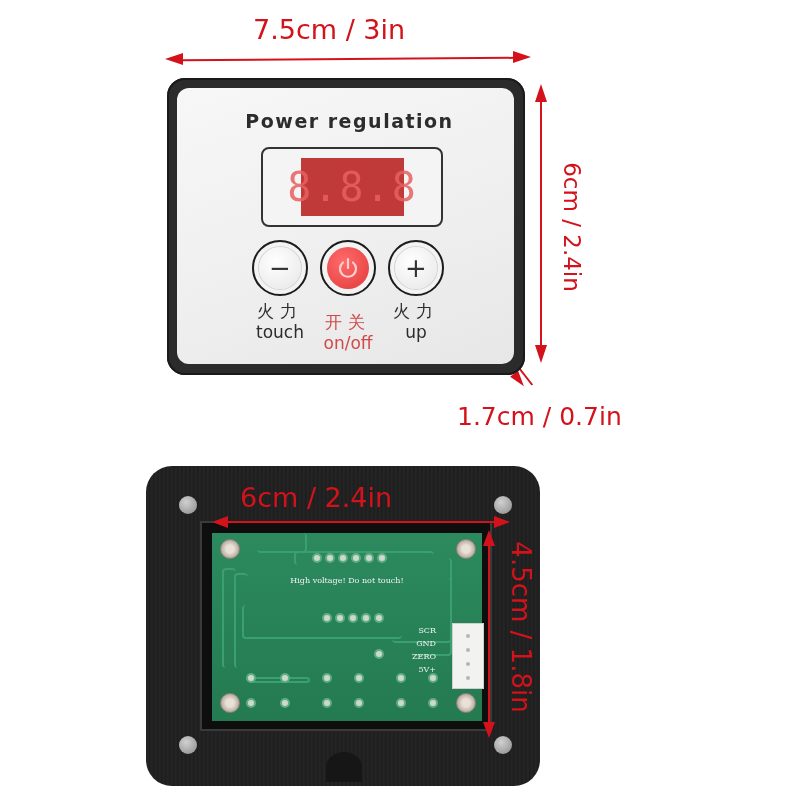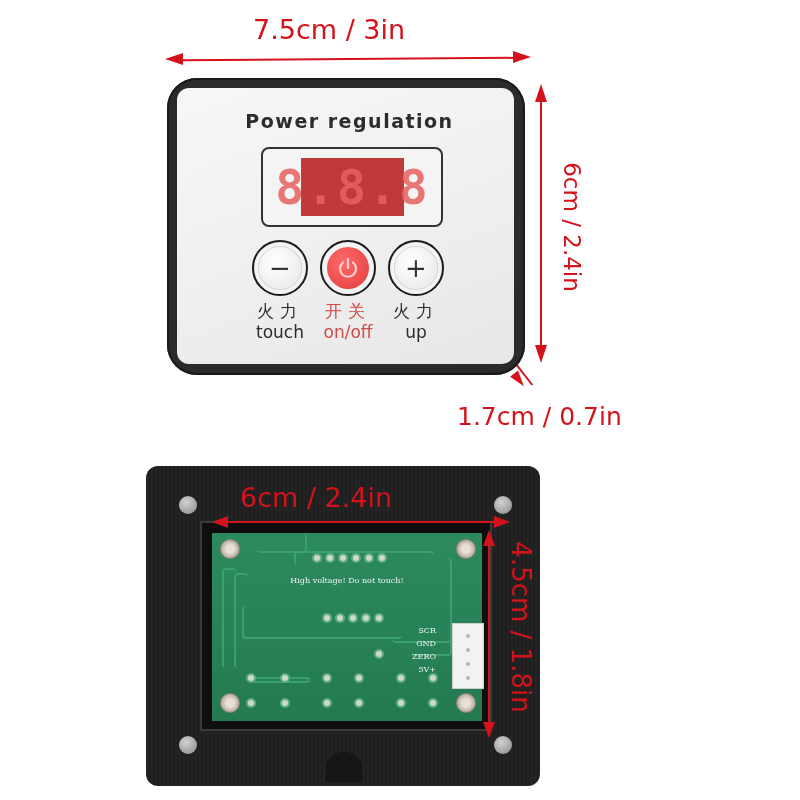--- a/index.html
+++ b/index.html
@@ -6,21 +6,21 @@
   html, body { width: 800px; height: 800px; background: #ffffff; overflow: hidden; }
   body { position: relative; font-family: "DejaVu Sans", sans-serif; }
 
   .dim-label { position: absolute; color: #d4121b; font-family: "DejaVu Sans", sans-serif; white-space: nowrap; }
   .dim-line { position: absolute; background: #d4121b; }
   .arrow-left, .arrow-right, .arrow-up, .arrow-down { position: absolute; width: 0; height: 0; }
 
   
   #front-panel {
     position: absolute; left: 167px; top: 78px; width: 358px; height: 297px;
-    background: #2b2b2b; border-radius: 30px;
+    background: #2b2b2b; border-radius: 18px;
     box-shadow: inset 0 0 0 2px #1a1a1a;
   }
   #front-face {
     position: absolute; left: 10px; top: 10px; width: 337px; height: 276px;
     background: linear-gradient(160deg, #f7f7f7 0%, #efefef 55%, #e7e7e7 100%);
     border-radius: 12px;
   }
   #title-text {
     position: absolute; left: 0; width: 100%; top: 22px; text-align: center;
     font-family: "DejaVu Sans", sans-serif; font-weight: bold; font-size: 19px;
@@ -28,21 +28,21 @@
   }
   #display-window {
     position: absolute; left: 84px; top: 59px; width: 182px; height: 80px;
     border: 2px solid #333; border-radius: 8px; background: #f4f4f4;
   }
   #led-display {
     position: absolute; left: 38px; top: 9px; width: 103px; height: 58px;
     background: #c03a3a; display: flex; align-items: center; justify-content: center;
   }
   #led-digits {
-    font-family: "DejaVu Sans Mono", monospace; font-size: 48px; font-weight: bold;
+    font-family: "DejaVu Sans Mono", monospace; font-size: 40px; font-weight: normal;
     color: #e86060; letter-spacing: 2px; opacity: 0.85;
   }
   .btn-ring {
     position: absolute; width: 56px; height: 56px; border-radius: 50%;
     border: 2px solid #1c1c1c; background: #f3f3f3;
     display: flex; align-items: center; justify-content: center;
   }
   .btn-inner {
     width: 42px; height: 42px; border-radius: 50%;
     background: radial-gradient(circle at 40% 35%, #ffffff, #e6e6e6);
@@ -51,30 +51,30 @@
     font-size: 26px; color: #333; font-family: "DejaVu Sans", sans-serif;
   }
   .btn-inner.power { background: radial-gradient(circle at 40% 35%, #ff6b6b, #e23a3a); box-shadow: none; }
   #btn-down { left: 75px; top: 152px; }
   #btn-power { left: 143px; top: 152px; }
   #btn-up { left: 211px; top: 152px; }
   .btn-label {
     position: absolute; width: 70px; text-align: center; font-size: 17px; line-height: 21px;
     font-family: "DejaVu Sans", sans-serif; color: #2c2c2c;
   }
-  .btn-label.red { color: #d04a4a; }
+  .btn-label.red { color: #d04a4a; margin-top: 11px; }
   #lbl-down { left: 68px; top: 213px; }
   #lbl-power { left: 136px; top: 213px; }
   #lbl-up { left: 204px; top: 213px; }
 
   
   #back-frame {
     position: absolute; left: 146px; top: 466px; width: 394px; height: 320px;
     background: repeating-linear-gradient(90deg, #1e1e1e 0px, #262626 2px, #1b1b1b 4px);
-    border-radius: 12px;
+    border-radius: 26px;
   }
   .mount-hole {
     position: absolute; width: 18px; height: 18px; border-radius: 50%;
     background: radial-gradient(circle at 40% 35%, #d0d0d0, #8a8a8a);
   }
   #pcb-well {
     position: absolute; left: 54px; top: 55px; width: 292px; height: 210px;
     background: #0e0e0e; border: 2px solid #3a3a3a;
   }
   #pcb {

